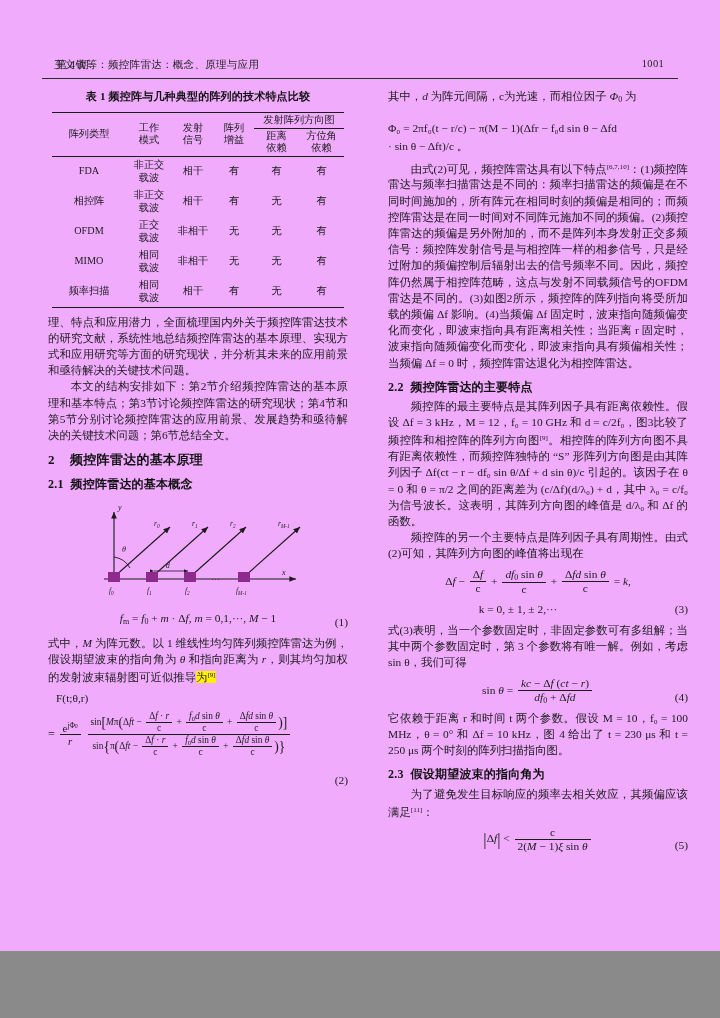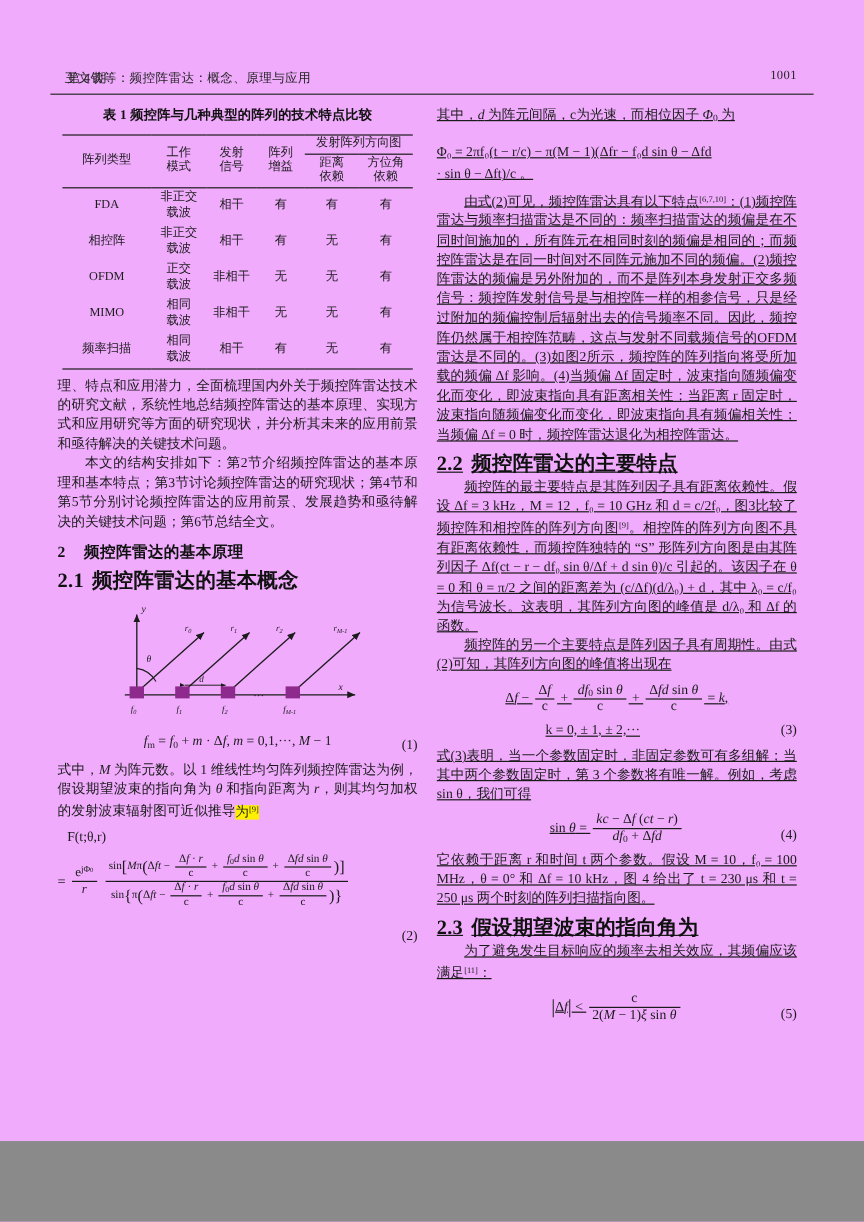--- a/index.html
+++ b/index.html
@@ -47,21 +47,21 @@
   .col {
     position: absolute;
     top: 88px;
     width: 300px;
     font-size: 11.4px;
     line-height: 16.2px;
     color: #1b1b1b;
     text-align: justify;
   }
   .col-left  { left: 48px; }
-  .col-right { left: 364px; text-decoration: underline; }
+  .col-right { left: 388px; }
 
   p { margin: 0; text-indent: 2em; }
   p.noind { text-indent: 0; }
 
   
   .tbl-cap {
     text-align: center;
     font-size: 11px;
     font-weight: bold;
     color: #111;
@@ -99,21 +99,21 @@
   h2.sec {
     font-size: 13px;
     font-weight: bold;
     margin: 9px 0 5px 0;
     color: #111;
     text-indent: 0;
     letter-spacing: .3px;
   }
   h2.sec .num { display: inline-block; width: 22px; }
   h3.sub {
-    font-size: 17px;
+    font-size: 12px;
     font-weight: bold;
     margin: 8px 0 3px 0;
     color: #111;
     text-indent: 0;
     letter-spacing: .2px;
   }
   h3.sub .num { margin-right: 7px; }
 
   
   .eq {

